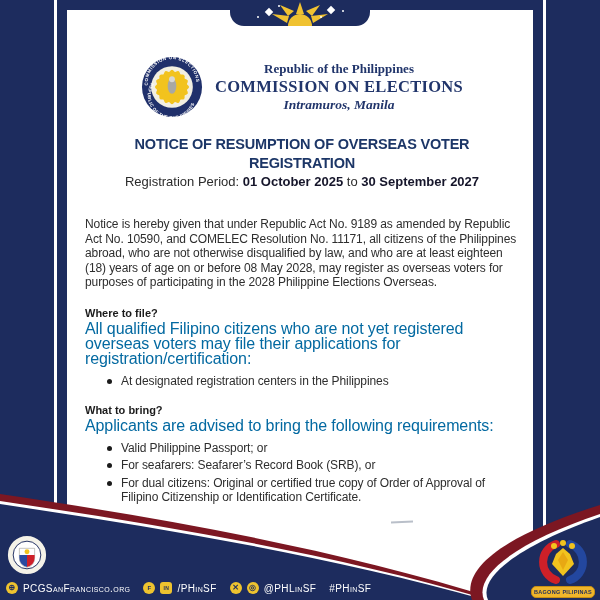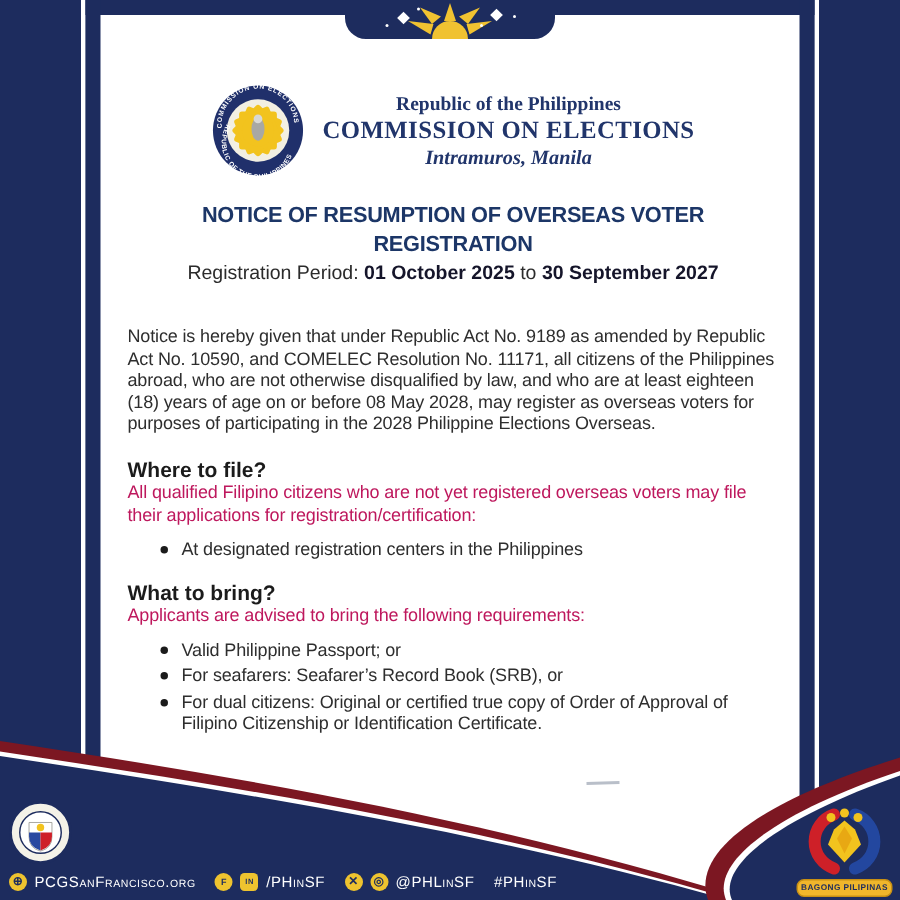--- a/index.html
+++ b/index.html
@@ -31,22 +31,22 @@
   .h-commission{font-size:16.5px;font-weight:bold;line-height:19px;letter-spacing:.3px;}
   .h-location{font-size:13.5px;font-weight:bold;font-style:italic;line-height:17px;}
 
   .title-block{text-align:center;margin-top:17px;}
   .notice-title{color:#1c3667;font-weight:bold;font-size:14.5px;line-height:19px;letter-spacing:-0.2px;}
   .notice-period{font-size:13px;line-height:17px;color:#2b2b2b;}
   .notice-period b{color:#15152a;}
 
   .body-par{margin-top:27px;font-size:12px;line-height:14.6px;letter-spacing:-0.1px;color:#2e2e2e;text-align:left;}
 
-  .sec-head{margin-top:15px;font-size:14px;font-weight:bold;color:#1b1b1b;line-height:16px;}
-  .sec-intro{font-size:12px;line-height:15px;letter-spacing:-0.1px;color:#be185d;}
+  .sec-head{margin-top:15px;font-size:11px;font-weight:bold;color:#1b1b1b;line-height:16px;}
+  .sec-intro{font-size:16px;line-height:15px;letter-spacing:-0.1px;color:#0369a1;}
   ul.blist{margin:8px 0 0 0;padding:0 0 0 22px;list-style:none;}
   ul.blist li{position:relative;font-size:12px;line-height:14.6px;letter-spacing:-0.1px;
               color:#2e2e2e;padding-left:14px;margin-bottom:3px;}
   ul.blist li::before{content:"";position:absolute;left:0;top:5px;width:5px;height:5px;border-radius:50%;background:#1b1b1b;}
   .wtb{margin-top:13px;}
 
   .fold-mark{position:absolute;left:391px;top:521px;width:22px;height:2px;background:#b9bfc9;
              transform:rotate(-2deg);z-index:3;}
 
   .swoosh{position:absolute;left:0;bottom:0;width:600px;height:115px;z-index:5;pointer-events:none;}

